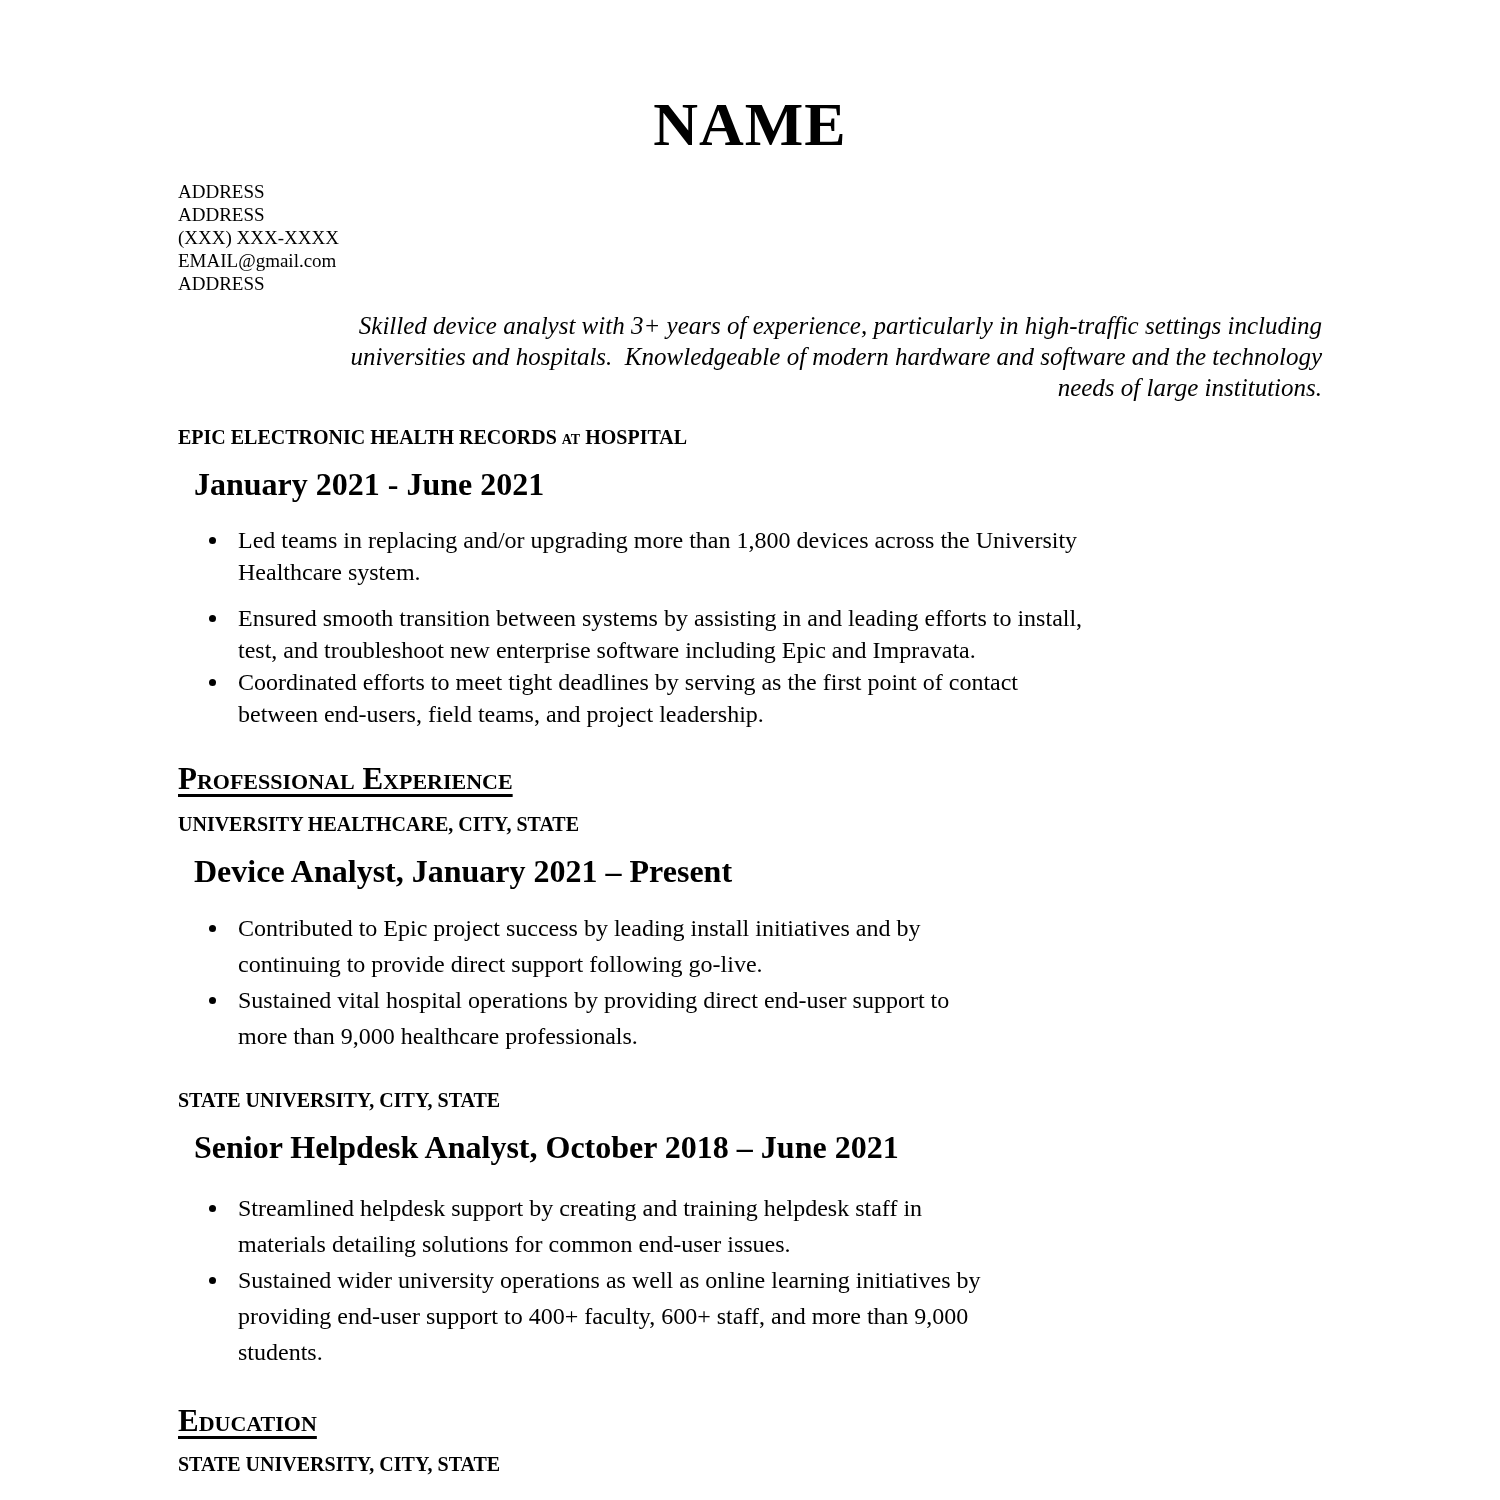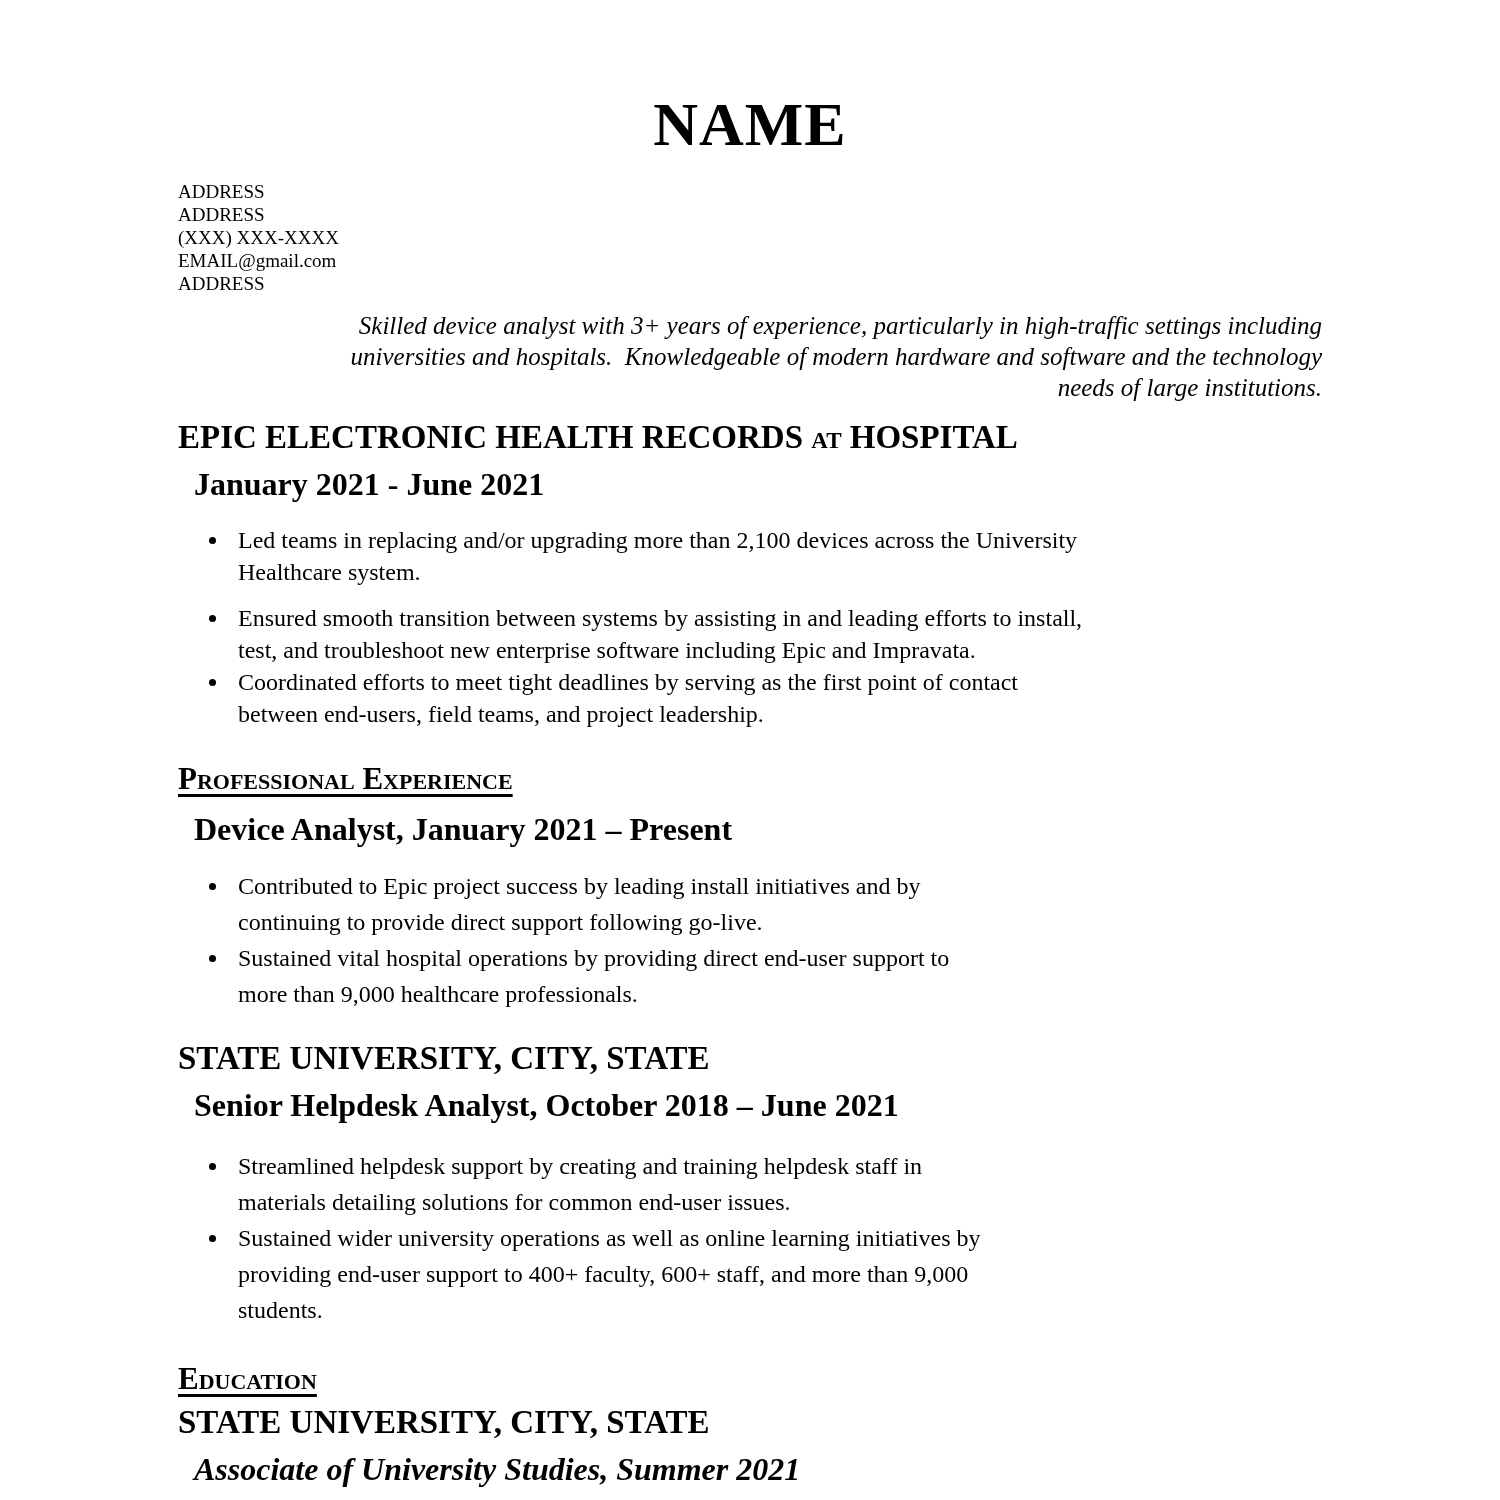--- a/index.html
+++ b/index.html
@@ -48,21 +48,21 @@
     font-size: 31px;
     font-weight: bold;
     font-variant: small-caps;
     line-height: 38px;
     text-decoration: underline;
     text-decoration-thickness: 3px;
     text-underline-offset: 5px;
   }
   h3.entry-title {
     margin: 0;
-    font-size: 33px;
+    font-size: 20px;
     font-weight: bold;
     font-variant: small-caps;
     line-height: 32px;
   }
   .entry-subtitle {
     margin: 16px;
     font-size: 32px;
     line-height: 31px;
     font-weight: bold;
   }
@@ -110,33 +110,34 @@
 
   <p class="summary">Skilled device analyst with 3+ years of experience, particularly in high-traffic settings including
 universities and hospitals.  Knowledgeable of modern hardware and software and the technology
 needs of large institutions.</p>
 
   <section id="sec0">
     <div class="entry entry-0">
       <h3 class="entry-title">EPIC ELECTRONIC HEALTH RECORDS at HOSPITAL</h3>
       <div class="entry-subtitle">January 2021 - June 2021</div>
       <ul class="bullets tight">
-        <li>Led teams in replacing and/or upgrading more than 2,100 devices across the University
+        <li>Led teams in replacing and/or upgrading more than 1,800 devices across the University
 Healthcare system.</li>
         <li>Ensured smooth transition between systems by assisting in and leading efforts to install,
 test, and troubleshoot new enterprise software including Epic and Impravata.</li>
         <li>Coordinated efforts to meet tight deadlines by serving as the first point of contact
 between end-users, field teams, and project leadership.</li>
       </ul>
     </div>
   </section>
 
   <section id="sec1">
     <h2 class="section-heading">Professional Experience</h2>
     <div class="entry entry-0">
+      <h3 class="entry-title">UNIVERSITY HEALTHCARE, CITY, STATE</h3>
       <div class="entry-subtitle">Device Analyst, January 2021 – Present</div>
       <ul class="bullets loose">
         <li>Contributed to Epic project success by leading install initiatives and by
 continuing to provide direct support following go-live.</li>
         <li>Sustained vital hospital operations by providing direct end-user support to
 more than 9,000 healthcare professionals.</li>
       </ul>
     </div>
     <div class="entry entry-1">
       <h3 class="entry-title">STATE UNIVERSITY, CITY, STATE</h3>

